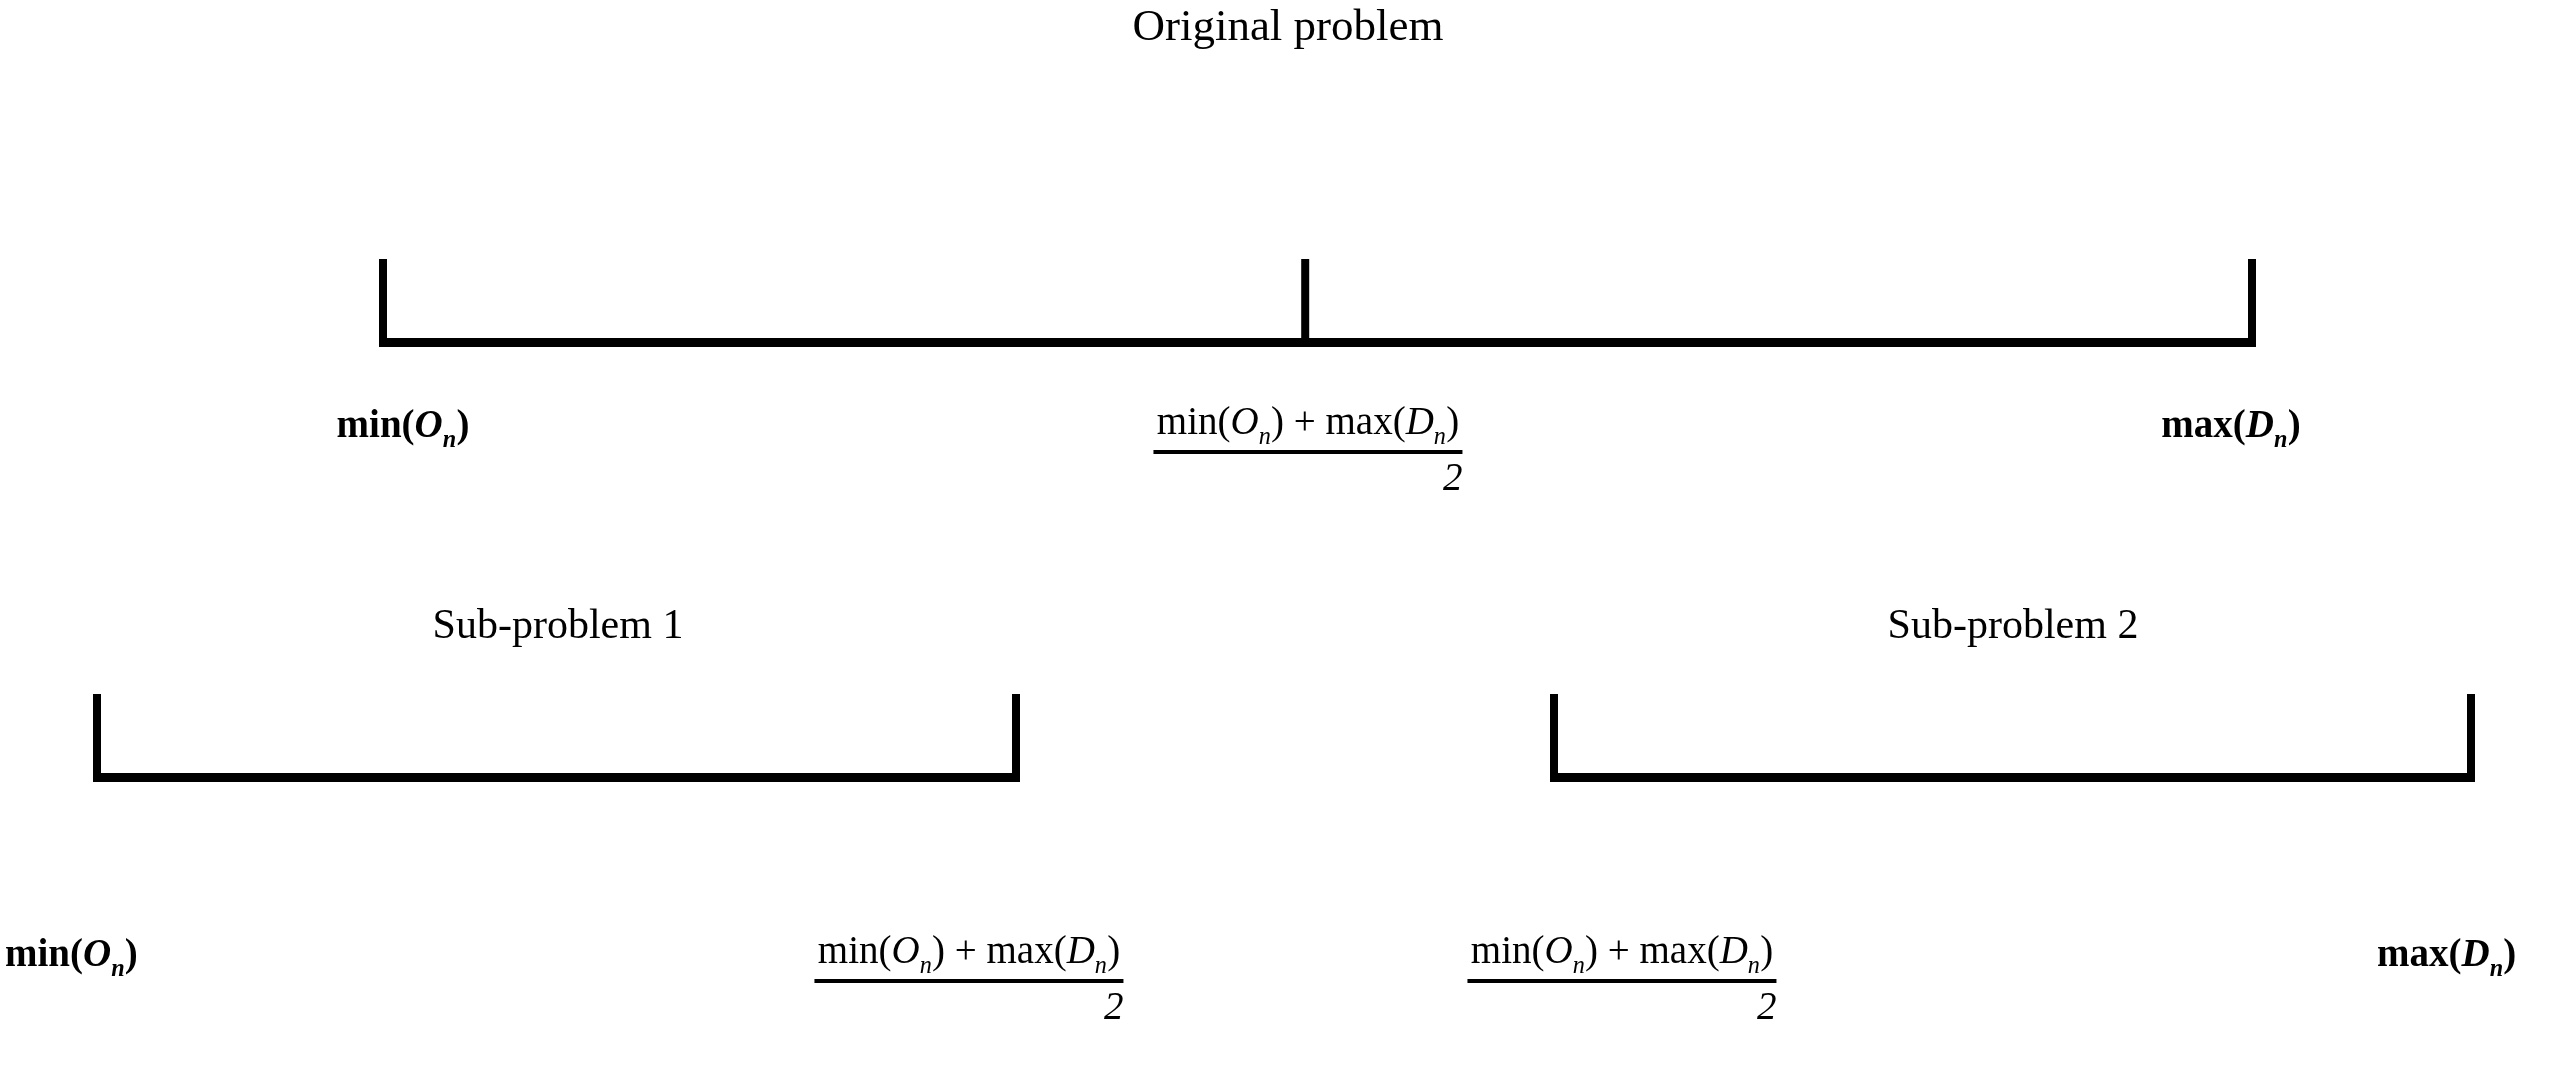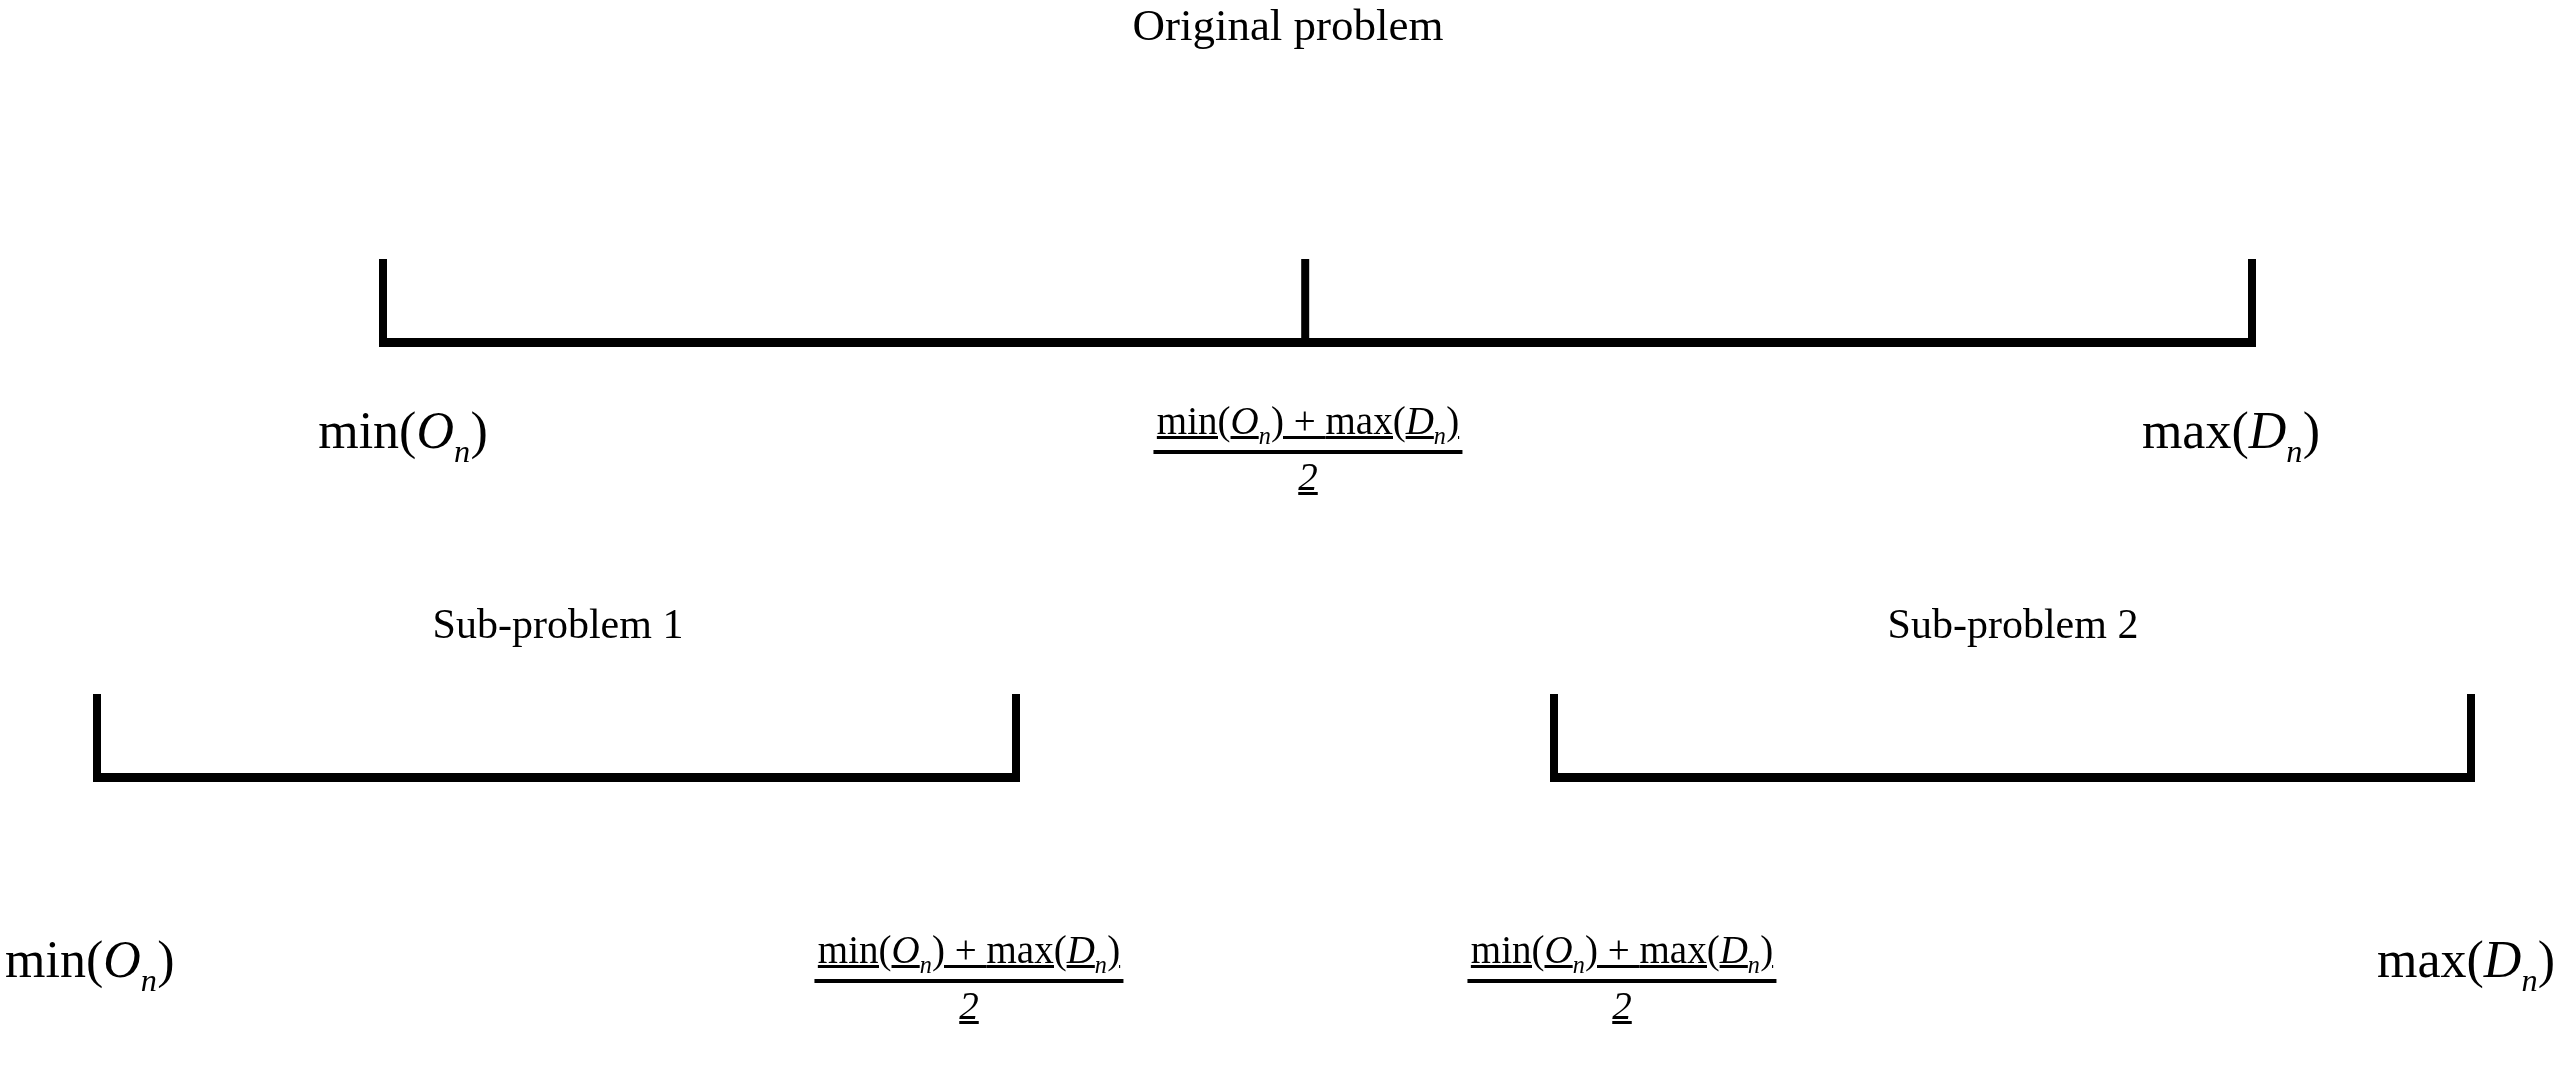--- a/index.html
+++ b/index.html
@@ -46,48 +46,48 @@
     width: 7.6px;
     background: #000000;
   }
   .bracket .tick.left  { left: 0; }
   .bracket .tick.right { right: 0; }
   .bracket .tick.mid   { transform: translateX(-50%); }
 
   
   .mathlabel {
     position: absolute;
-    font-size: 52px;
+    font-size: 39px;
     line-height: 1.05;
     white-space: nowrap;
+    font-weight: bold;
   }
   .mathlabel.centered {
     text-align: center;
     transform: translateX(-50%);
   }
   .mi {            
     font-style: italic;
   }
   .sub {
     font-style: italic;
     font-size: 0.62em;
     vertical-align: -0.42em;
     letter-spacing: 0.01em;
   }
 
   
   .frac {
     position: absolute;
     display: inline-block;
-    text-align: center;
+    text-align: right;
     font-size: 39px;
     line-height: 1.04;
     white-space: nowrap;
     transform: translateX(-50%);
-    text-decoration: underline;
   }
   .frac .num {
     display: block;
     padding: 0 3.4px 1.7px 3.4px;
     border-bottom: 4.2px solid #000000;
   }
   .frac .den {
     display: block;
     padding-top: 3.4px;
     font-style: italic;

